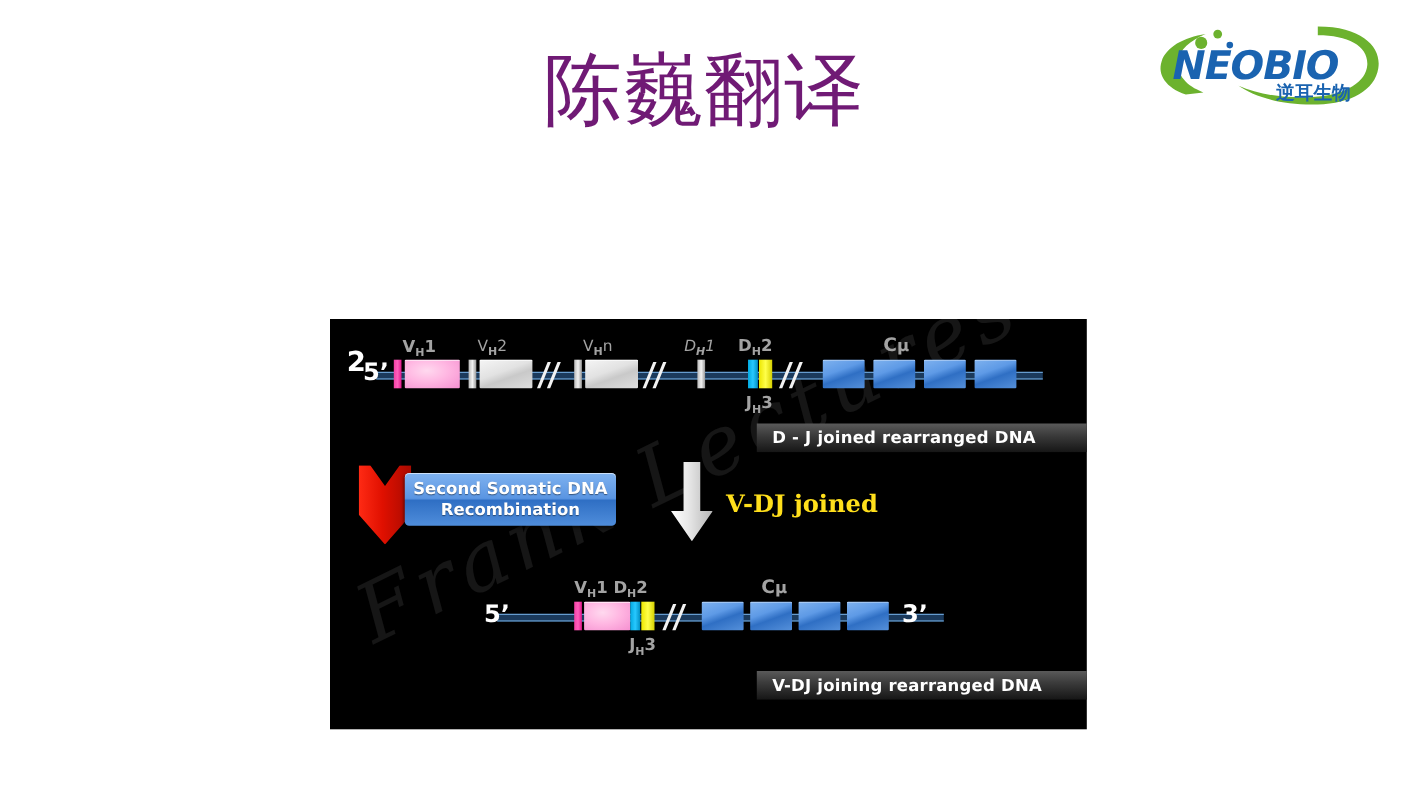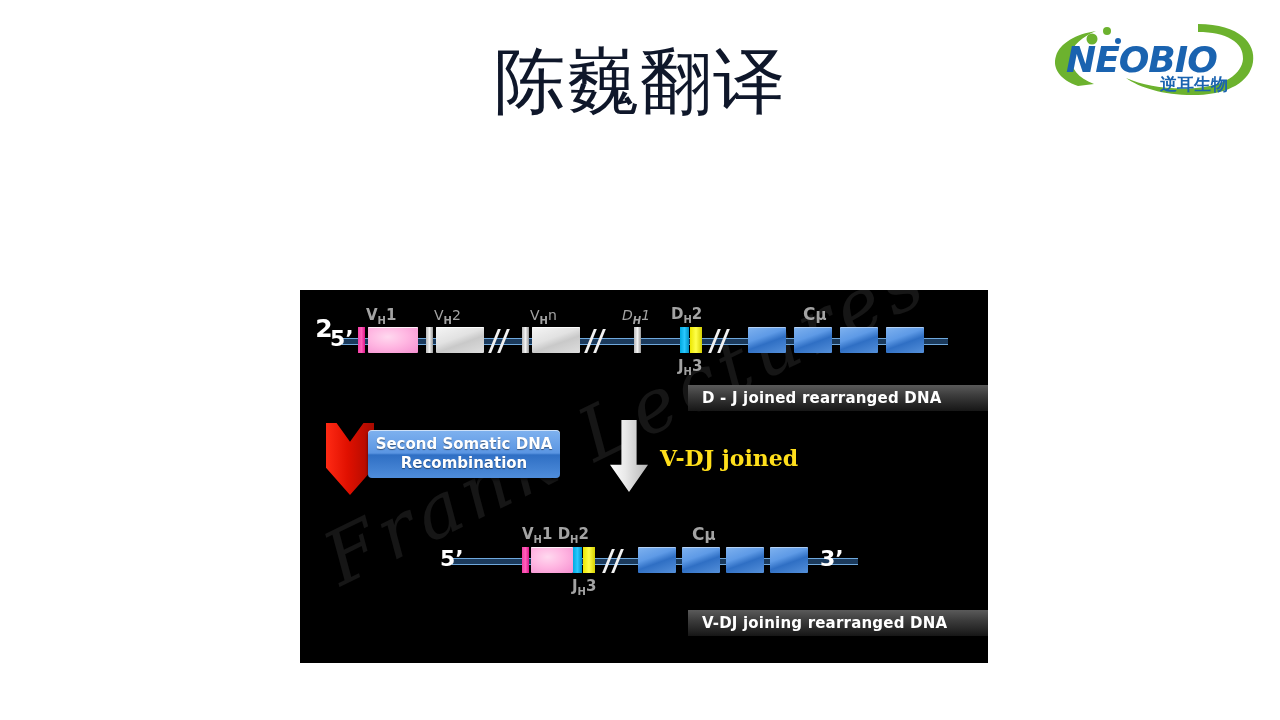--- a/index.html
+++ b/index.html
@@ -25,21 +25,21 @@
   }
   #logo svg { display: block; }
 
   
   #title-block {
     position: absolute;
     top: 38px;
     left: 0;
     width: 1280px;
     text-align: center;
-    color: #0f172a;
+    color: #701a75;
     font-family: "DejaVu Sans", "Liberation Sans", sans-serif;
   }
   #title-line-1 {
     font-size: 72px;
     line-height: 86px;
     letter-spacing: 1px;
     font-weight: 400;
   }
   #title-line-2 {
     font-size: 72px;

